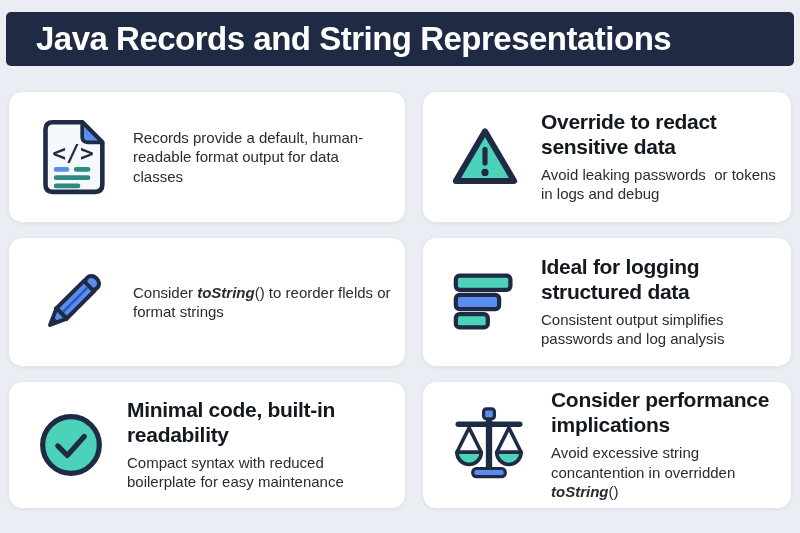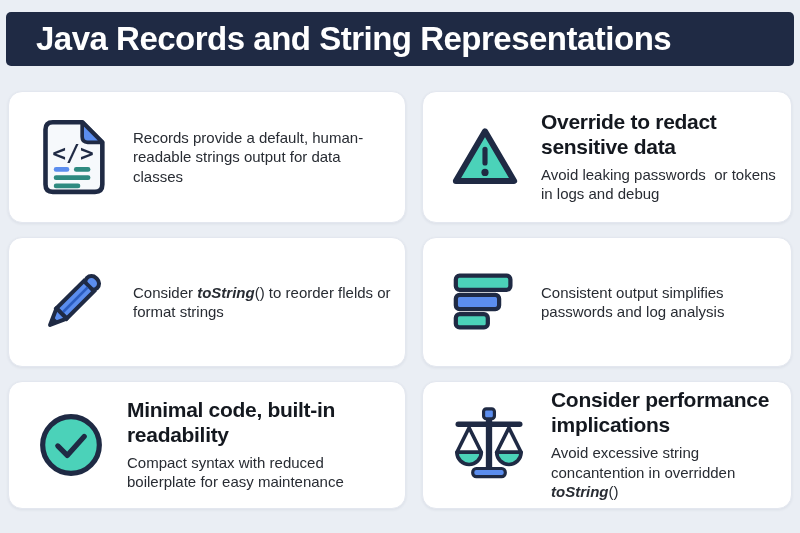--- a/index.html
+++ b/index.html
@@ -97,21 +97,21 @@
         <path d="M14 4 H46 L68 26 V72 Q68 80 60 80 H14 Q6 80 6 72 V12 Q6 4 14 4 Z" fill="#f6f9fc" stroke="var(--navy)" stroke-width="5" stroke-linejoin="round"></path>
         <path d="M46 4 V20 Q46 26 52 26 H68 Z" fill="var(--blue)" stroke="var(--navy)" stroke-width="4" stroke-linejoin="round"></path>
         <text x="36" y="46" text-anchor="middle" font-size="25" font-weight="bold" font-family="'DejaVu Sans Mono', monospace" fill="var(--navy)">&lt;/&gt;</text>
         <rect x="15" y="53" width="17" height="5" rx="2.5" fill="var(--blue)"></rect>
         <rect x="37" y="53" width="18" height="5" rx="2.5" fill="#2e8a80"></rect>
         <rect x="15" y="62" width="40" height="5" rx="2.5" fill="#2e8a80"></rect>
         <rect x="15" y="71" width="29" height="5" rx="2.5" fill="#2e8a80"></rect>
       </svg>
     </div>
     <div class="text">
-      <p class="desc">Records provide a default, human-readable strings output for data classes</p>
+      <p class="desc">Records provide a default, human-readable format output for data classes</p>
     </div>
   </section>
 
   <section class="card right">
     <div class="icon-wrap">
       <svg width="72" height="66" viewBox="0 0 84 76" aria-hidden="true">
         <polygon points="42,8 76,66 8,66" fill="var(--teal)" stroke="var(--navy)" stroke-width="7" stroke-linejoin="round"></polygon>
         <path d="M42 29 V45" stroke="var(--navy)" stroke-width="6" stroke-linecap="round" fill="none"></path>
         <circle cx="42" cy="56" r="4.2" fill="var(--navy)"></circle>
       </svg>
@@ -141,20 +141,21 @@
 
   <section class="card right">
     <div class="icon-wrap">
       <svg width="64" height="60" viewBox="0 0 68 62" aria-hidden="true">
         <rect x="3" y="3" width="58" height="15" rx="4" fill="var(--teal)" stroke="var(--navy)" stroke-width="4.5"></rect>
         <rect x="3" y="23.5" width="46" height="15" rx="4" fill="var(--blue)" stroke="var(--navy)" stroke-width="4.5"></rect>
         <rect x="3" y="44" width="34" height="14" rx="4" fill="var(--teal)" stroke="var(--navy)" stroke-width="4.5"></rect>
       </svg>
     </div>
     <div class="text">
+      <h2 class="title">Ideal for logging structured data</h2>
       <p class="desc">Consistent output simplifies passwords and log analysis</p>
     </div>
   </section>
 
   <section class="card right">
     <div class="icon-wrap">
       <svg width="68" height="68" viewBox="0 0 72 72" aria-hidden="true">
         <circle cx="36" cy="36" r="30" fill="var(--teal)" stroke="var(--navy)" stroke-width="5.5"></circle>
         <path d="M22 37 L32 47 L50 27" fill="none" stroke="var(--navy)" stroke-width="5.5" stroke-linecap="round" stroke-linejoin="round"></path>
       </svg>

